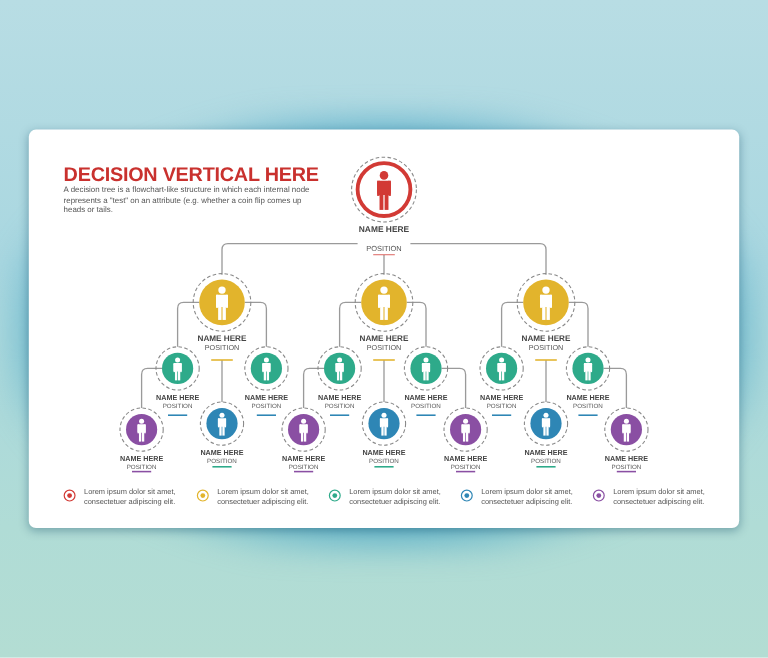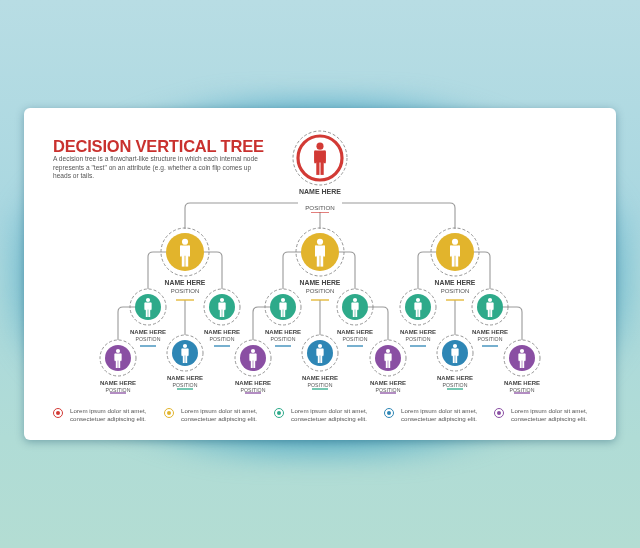--- a/index.html
+++ b/index.html
@@ -21,21 +21,21 @@
   .legend-dot{width:10px;height:10px;border-radius:50%;border:1.5px solid;box-sizing:border-box;display:flex;align-items:center;justify-content:center;margin-right:7px;margin-top:1px;}
   .legend-dot span{width:4px;height:4px;border-radius:50%;display:block;}
   .legend-text{font-size:6.2px;line-height:7.8px;color:#555;width:95px;}
 </style>
 </head>
 <body>
 
 <div class="glow"></div>
 <div class="card"></div>
 
-<div class="title">DECISION VERTICAL TREE</div>
+<div class="title">DECISION VERTICAL HERE</div>
 <div class="desc">A decision tree is a flowchart-like structure in which each internal node represents a "test" on an attribute (e.g. whether a coin flip comes up heads or tails.</div>
 
 <svg class="lines" width="640" height="548">
   <g fill="none" stroke="#9a9a9a" stroke-width="1.1">
 
     <path d="M185 229 L185 208 Q185 203 190 203 L298 203"></path>
     <path d="M342 203 L450 203 Q455 203 455 208 L455 229"></path>
     <path d="M320 212 L320 229"></path>
 
     <path d="M166 252 L153 252 Q148 252 148 257 L148 289"></path>

